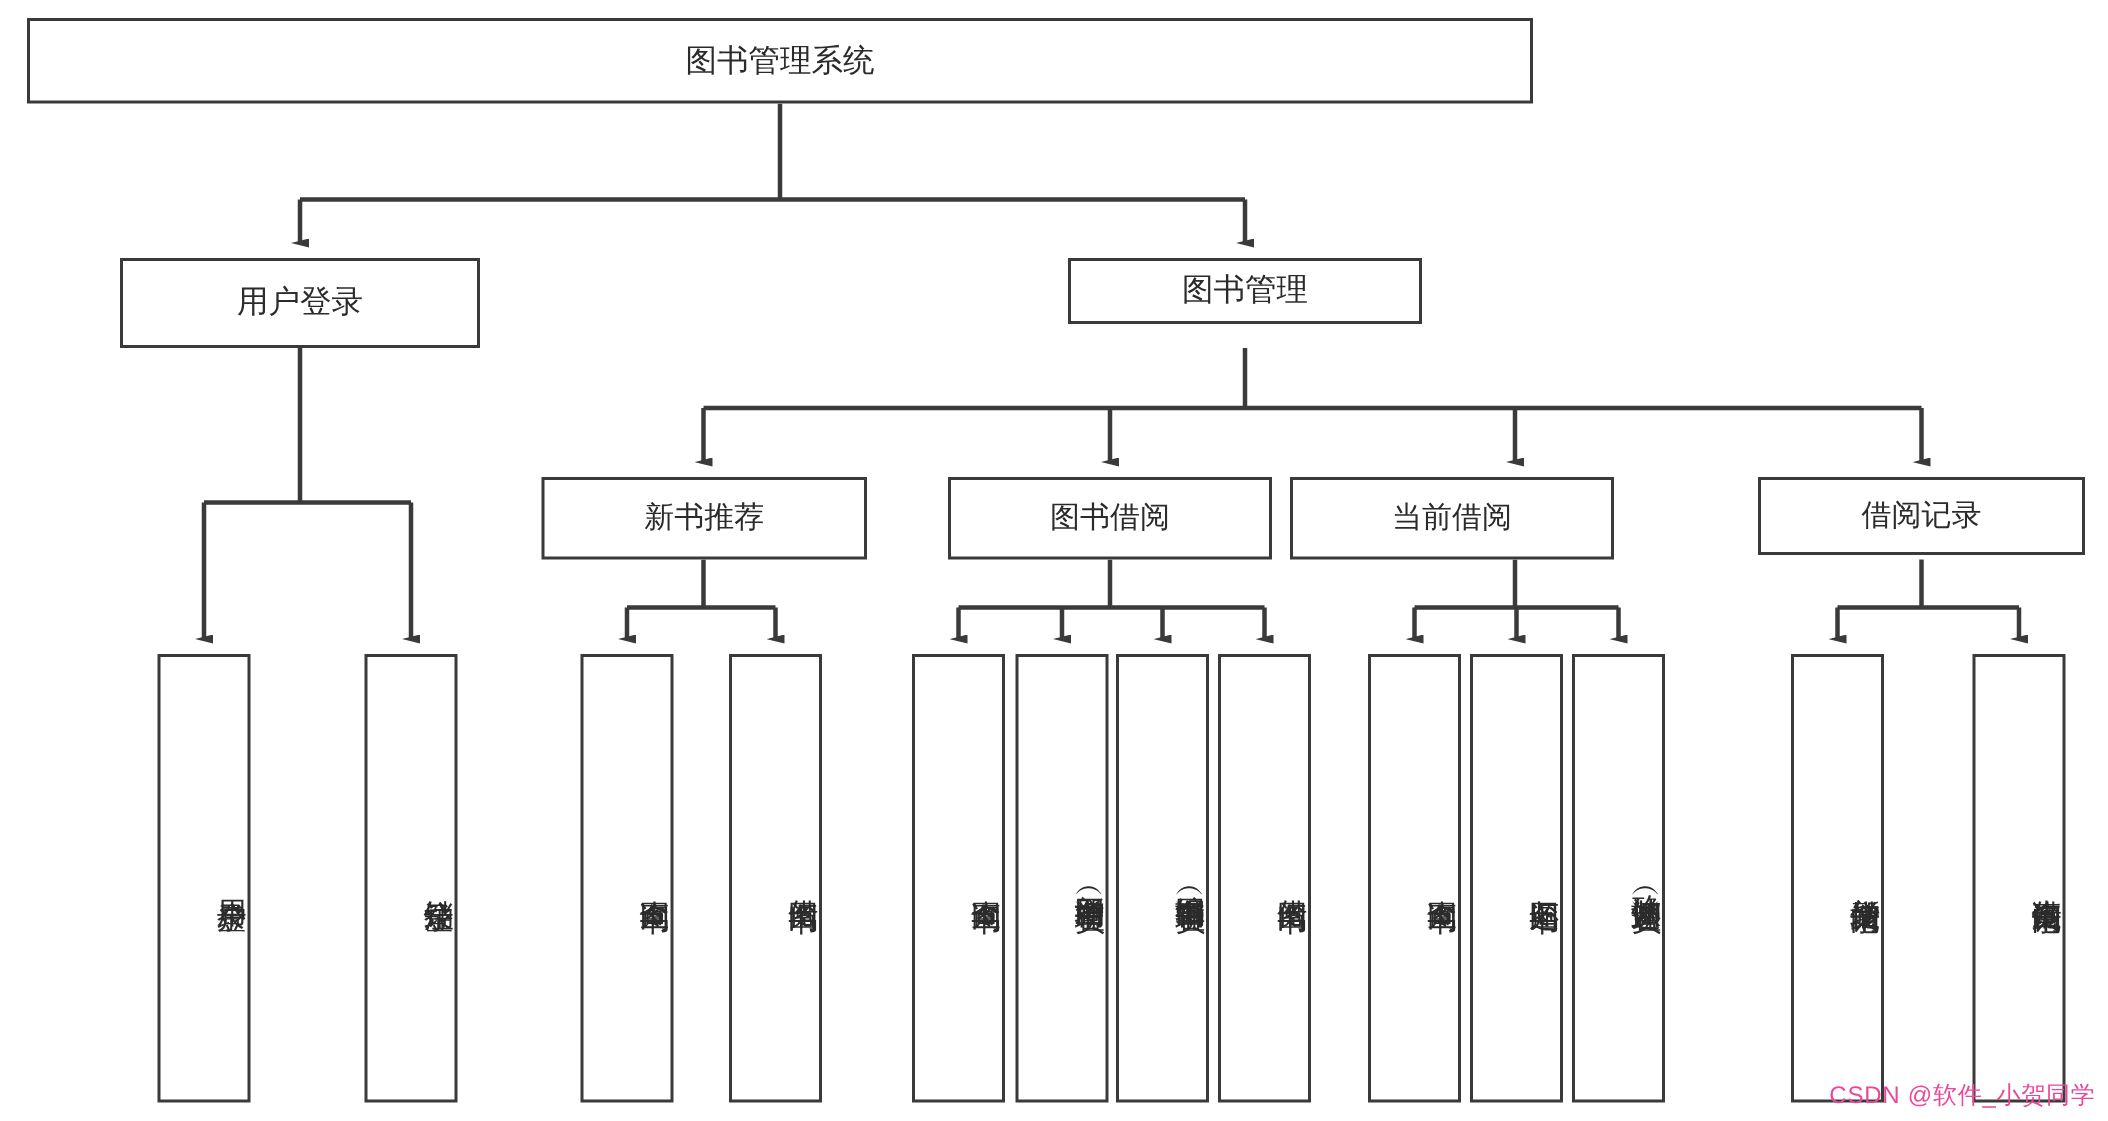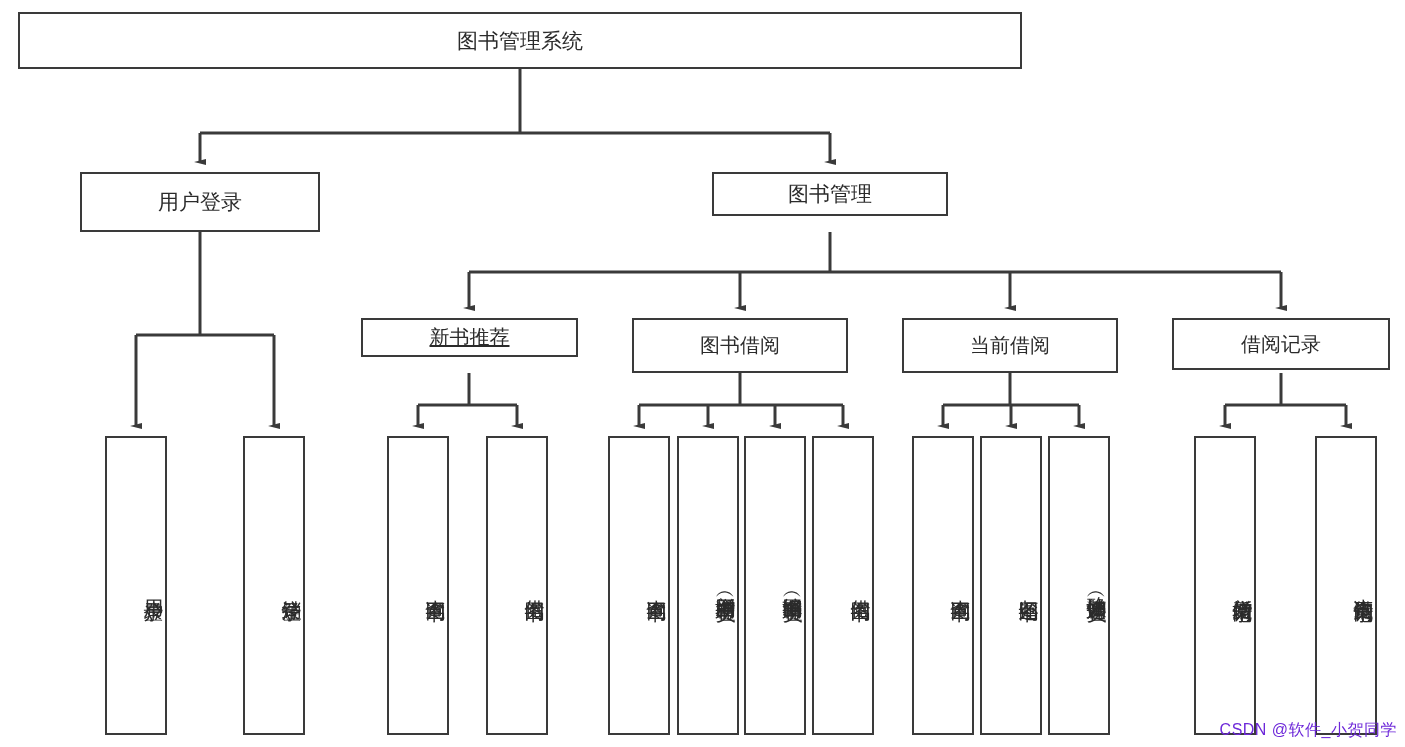--- a/index.html
+++ b/index.html
@@ -59,21 +59,21 @@
   }
   .node .label {
     display: block;
     white-space: pre-line;
   }
   .watermark {
     position: absolute;
     right: 8px;
     bottom: 6px;
     font-size: 16px;
-    color: #6d28d9;
+    color: #ec4899;
     letter-spacing: 0.5px;
     user-select: none;
   }
 </style>
 </head>
 <body>
 
 <div id="canvas">
 
   <svg class="edges" viewBox="0 0 1405 747">
@@ -131,27 +131,27 @@
     <span class="label">图书管理系统</span>
   </div>
 
   <div class="node tier2" style="left: 80px; top: 172px; width: 240px; height: 60px;">
     <span class="label">用户登录</span>
   </div>
   <div class="node tier2" style="left: 712px; top: 172px; width: 236px; height: 44px;">
     <span class="label">图书管理</span>
   </div>
 
-  <div class="node tier3" style="left: 361px; top: 318px; width: 217px; height: 39px; text-decoration: underline;">
+  <div class="node tier3" style="left: 361px; top: 318px; width: 217px; height: 55px;">
     <span class="label">新书推荐</span>
   </div>
   <div class="node tier3" style="left: 632px; top: 318px; width: 216px; height: 55px;">
     <span class="label">图书借阅</span>
   </div>
-  <div class="node tier3" style="left: 902px; top: 318px; width: 216px; height: 55px;">
+  <div class="node tier3" style="left: 860px; top: 318px; width: 216px; height: 55px;">
     <span class="label">当前借阅</span>
   </div>
   <div class="node tier3" style="left: 1172px; top: 318px; width: 218px; height: 52px;">
     <span class="label">借阅记录</span>
   </div>
 
   <div class="node leaf" style="left: 105px; top: 436px; width: 62px; height: 299px;">
     <span class="label">用户登录</span>
   </div>
   <div class="node leaf" style="left: 243px; top: 436px; width: 62px; height: 299px;">

